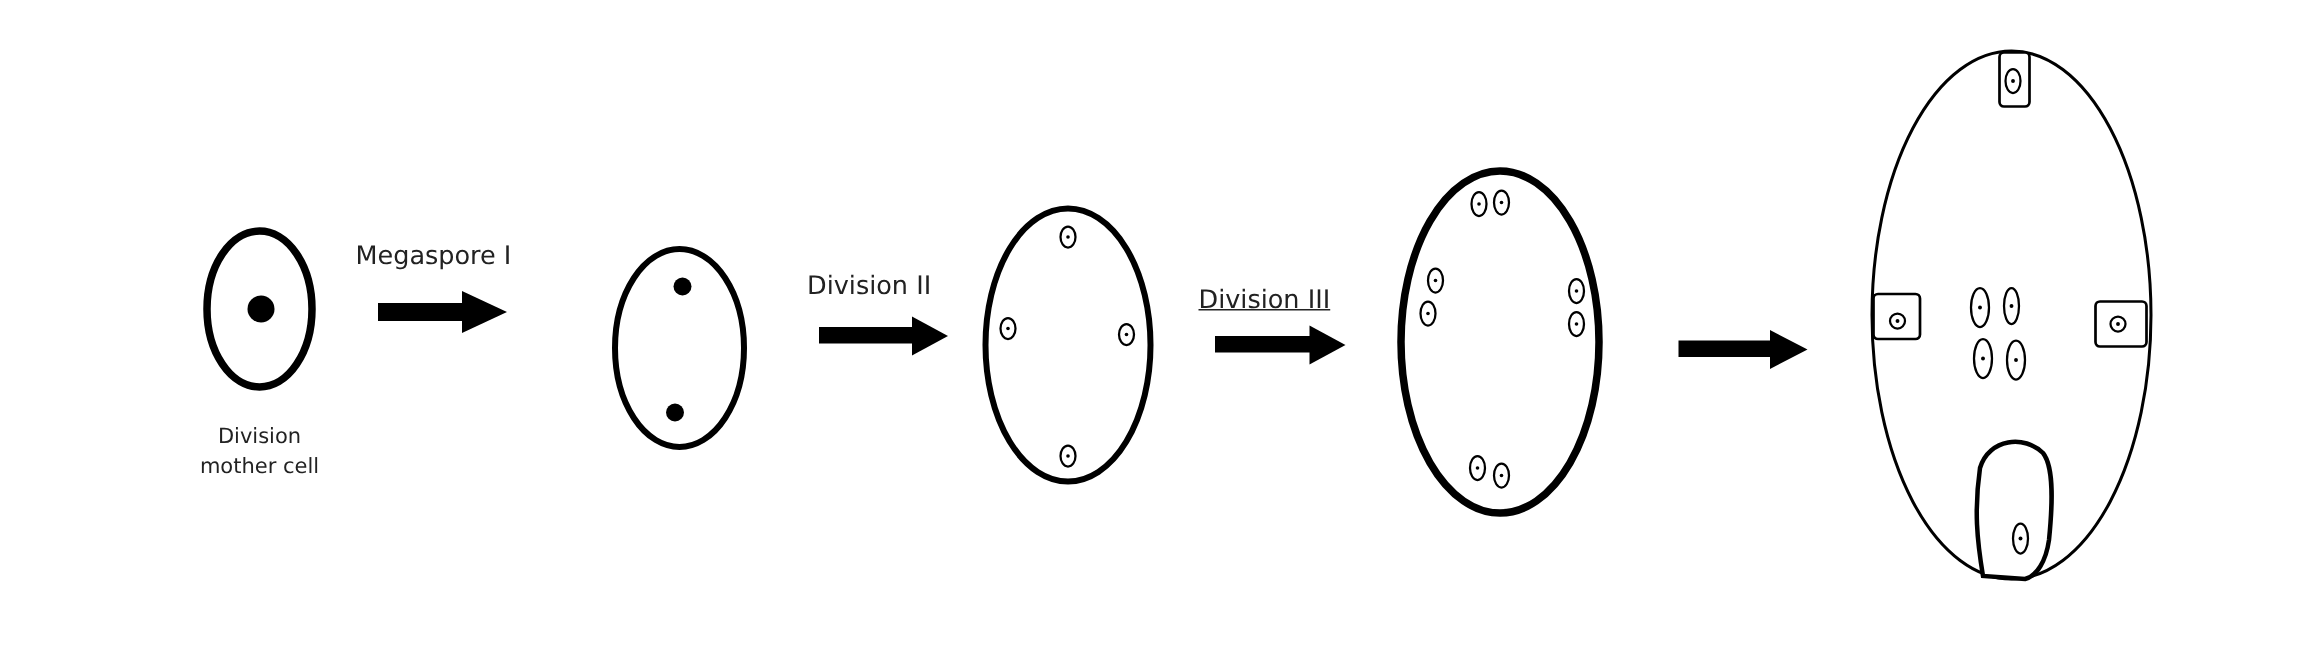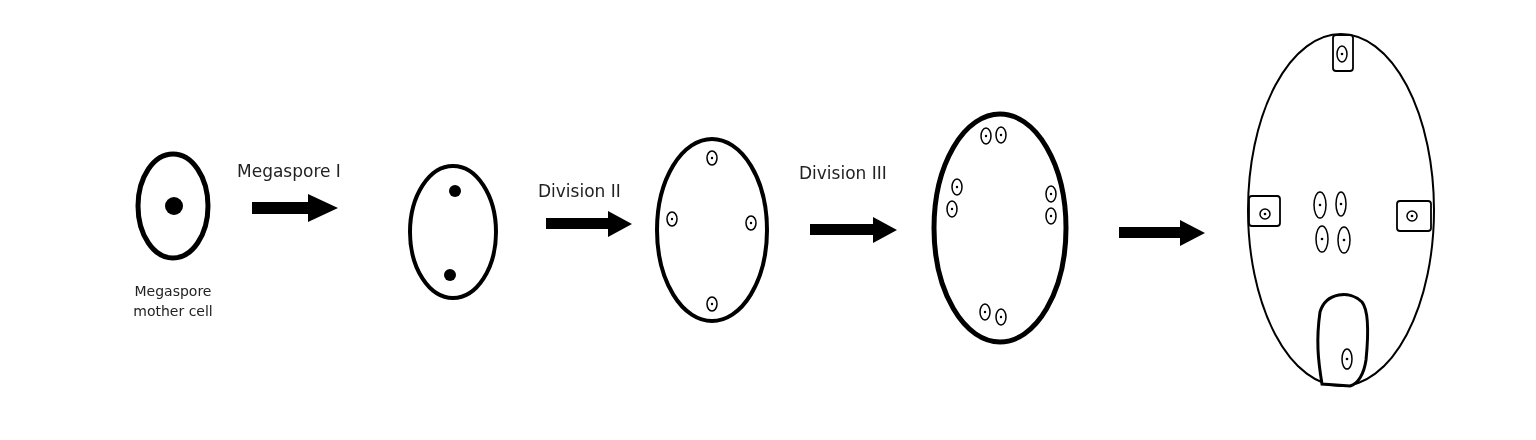--- a/index.html
+++ b/index.html
@@ -114,18 +114,18 @@
     </g>
 
     <path d="M1322,384 C1318,360 1316,340 1320,312 C1326,292 1350,290 1362,302 C1370,312 1368,340 1366,360 C1364,374 1358,384 1350,386 Z" fill="#fff" stroke="#000" stroke-width="3"></path>
     <ellipse cx="1347" cy="359" rx="5" ry="10" fill="none" stroke="#000" stroke-width="1.5"></ellipse>
     <circle cx="1347" cy="359" r="1.3" fill="#000"></circle>
   </g>
 </svg>
 
 <div class="label" style="left:237px; top:161px;">Megaspore I</div>
 <div class="label" style="left:538px; top:181px;">Division II</div>
-<div class="label" style="left:799px; top:163px;">Division III</div>
+<div class="label" style="left:799px; top:190px;text-decoration:underline;">Division III</div>
 
 <div class="caption" style="left:118px; top:281px; width:110px;">
-  <div>Megaspore</div>
+  <div>Division</div>
   <div>mother cell</div>
 </div>
 
 </body></html>

